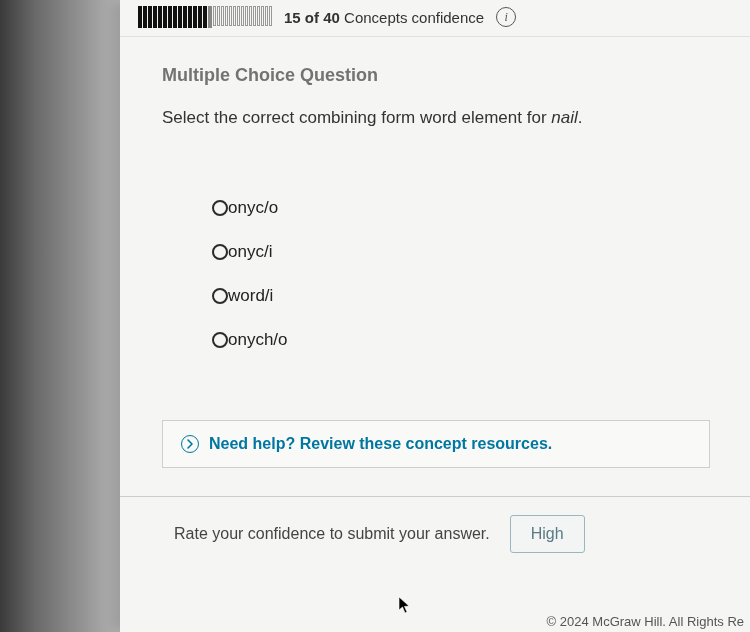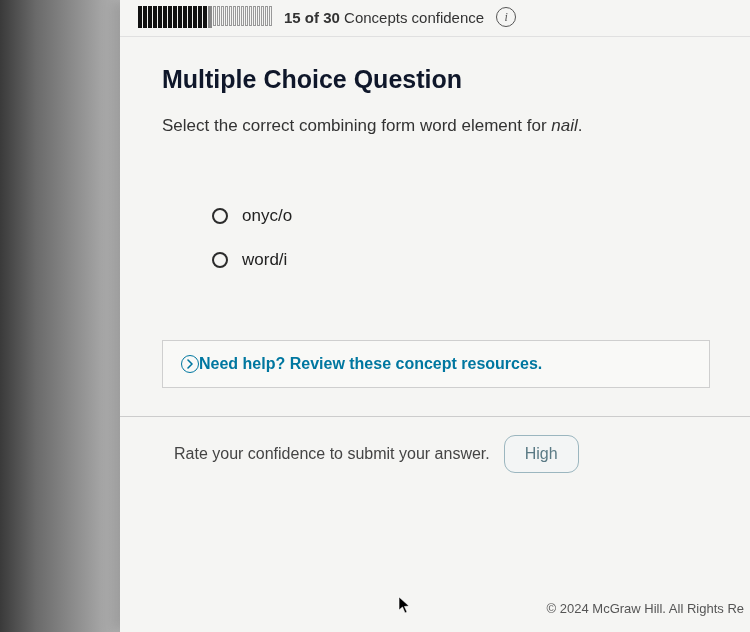--- a/index.html
+++ b/index.html
@@ -60,60 +60,60 @@
     justify-content: center;
     font-size: 12px;
     color: #555;
     font-family: Georgia, serif;
     font-style: italic;
   }
   .content {
     padding: 28px 40px 0 42px;
   }
   .q-title {
-    font-size: 25px;
+    font-size: 18px;
     font-weight: 700;
-    color: #0f172a;
+    color: #737373;
     margin-bottom: 22px;
   }
   .q-prompt {
     font-size: 17px;
     color: #333;
     margin-bottom: 70px;
   }
   .q-prompt em { }
   .options {
     padding-left: 50px;
     display: flex;
     flex-direction: column;
     gap: 24px;
   }
   .option {
     display: flex;
     align-items: center;
-    gap: 14px;
     cursor: pointer;
   }
   .radio {
     width: 16px; height: 16px;
     border: 2px solid #2b2b2b;
     border-radius: 50%;
     flex-shrink: 0;
   }
   .option-label {
     font-size: 17px;
     color: #222;
   }
   .help-box {
     margin-top: 70px;
     border: 1px solid #cfcfcf;
     background: #f9f9f7;
     padding: 14px 18px;
     display: flex;
     align-items: center;
+    gap: 10px;
   }
   .chevron-circle {
     width: 18px; height: 18px;
     border: 1.5px solid #0077a0;
     border-radius: 50%;
     display: inline-flex;
     align-items: center;
     justify-content: center;
   }
   .chevron-circle svg { display: block; }
@@ -122,39 +122,39 @@
     font-size: 16px;
     font-weight: 600;
   }
   .divider {
     border-top: 1px solid #ccc;
     margin-top: 28px;
   }
   .footer-row {
     display: flex;
     align-items: center;
-    gap: 14px;
+    gap: 20px;
     padding: 18px 0 0 54px;
   }
   .rate-label {
     font-size: 16px;
     color: #444;
   }
   .conf-btn {
     border: 1.5px solid #9bb6bf;
     background: #f3f5f5;
     color: #5a7a85;
     padding: 9px 20px;
     font-size: 16px;
-    border-radius: 11px;
+    border-radius: 3px;
     cursor: pointer;
   }
   .copyright {
     position: absolute;
-    bottom: 16px;
+    bottom: 3px;
     right: 6px;
     font-size: 13px;
     color: #555;
   }
   .cursor {
     position: absolute;
     left: 278px;
     top: 596px;
     width: 14px;
     height: 18px;
@@ -195,39 +195,47 @@
         <span class="tick empty"></span>
         <span class="tick empty"></span>
         <span class="tick empty"></span>
       <span class="tick empty"></span>
         <span class="tick empty"></span>
         <span class="tick empty"></span>
         <span class="tick empty"></span>
         <span class="tick empty"></span>
     </div>
     <span class="progress-text">
-      <b>15 of 30</b><span> Concepts confidence</span>
+      <b>15 of 40</b><span> Concepts confidence</span>
     </span>
     <span class="info-icon">i</span>
   </div>
 
   <div class="content">
     <h2 class="q-title">Multiple Choice Question</h2>
     <p class="q-prompt">
       <span>Select the correct combining form word element for </span><em>nail</em><span>.</span>
     </p>
 
     <div class="options">
       <label class="option">
         <span class="radio"></span>
         <span class="option-label">onyc/o</span>
       </label>
       <label class="option">
         <span class="radio"></span>
+        <span class="option-label">onyc/i</span>
+      </label>
+      <label class="option">
+        <span class="radio"></span>
         <span class="option-label">word/i</span>
+      </label>
+      <label class="option">
+        <span class="radio"></span>
+        <span class="option-label">onych/o</span>
       </label>
     </div>
 
     <div class="help-box">
       <span class="chevron-circle">
         <svg width="8" height="10" viewBox="0 0 8 10">
             <path d="M2 1 L6 5 L2 9" stroke="#0077a0" stroke-width="1.6" fill="none" stroke-linecap="round" stroke-linejoin="round"></path>
           </svg>
       </span>
       <span class="help-link">Need help? Review these concept resources.</span>

